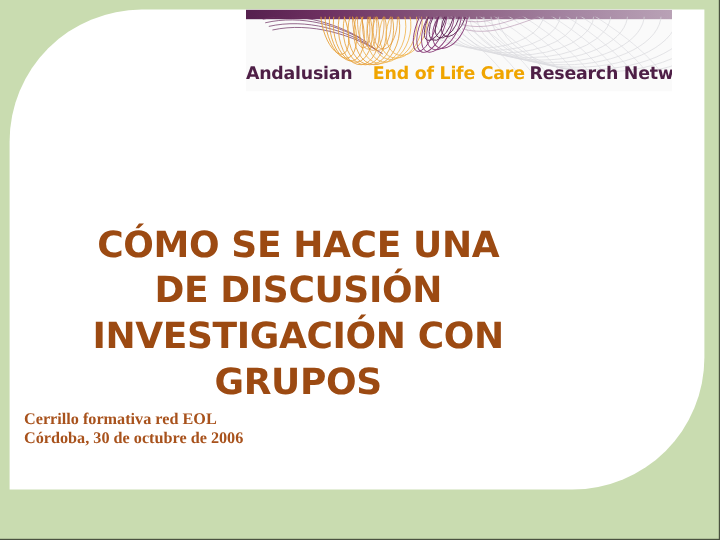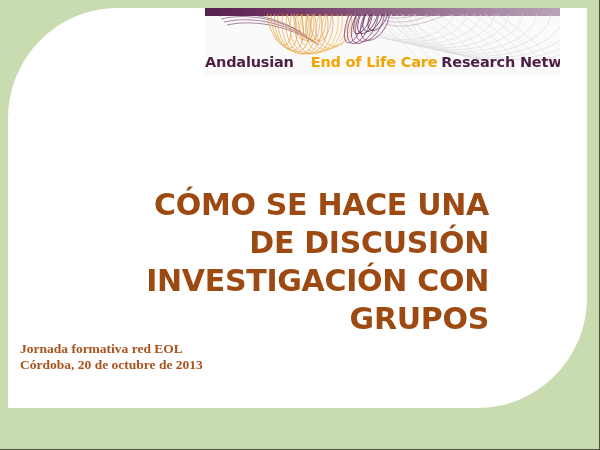--- a/index.html
+++ b/index.html
@@ -90,21 +90,21 @@
   .wm-dark  { color: #4e1f46; }
   .wm-gold  { color: #f0a500; margin-left: 13px; }
   .wm-space { display: inline-block; width: 4px; }
 
   
   .title-block {
     position: absolute;
     left: 8px;
     top: 186px;
     width: 481px;
-    text-align: right;
+    text-align: center;
     color: #9c4a12;
     font-family: "DejaVu Sans", sans-serif;
     font-weight: 700;
     font-size: 30px;
     line-height: 38px;
     letter-spacing: -0.3px;
     z-index: 10;
   }
   .title-line { display: block; }
 
@@ -232,18 +232,18 @@
     </div>
   </div>
 
   <div class="title-block">
     <span class="title-line">CÓMO SE HACE UNA</span>
     <span class="title-line">DE DISCUSIÓN</span>
     <span class="title-line">INVESTIGACIÓN CON GRUPOS</span>
   </div>
 
   <div class="subtitle-block">
-    <span class="subtitle-line">Jornada formativa red EOL</span>
-    <span class="subtitle-line">Córdoba, 20 de octubre de 2013</span>
+    <span class="subtitle-line">Cerrillo formativa red EOL</span>
+    <span class="subtitle-line">Córdoba, 30 de octubre de 2006</span>
   </div>
 
   <div id="slide-frame"></div>
 </div>
 
 </body></html>

